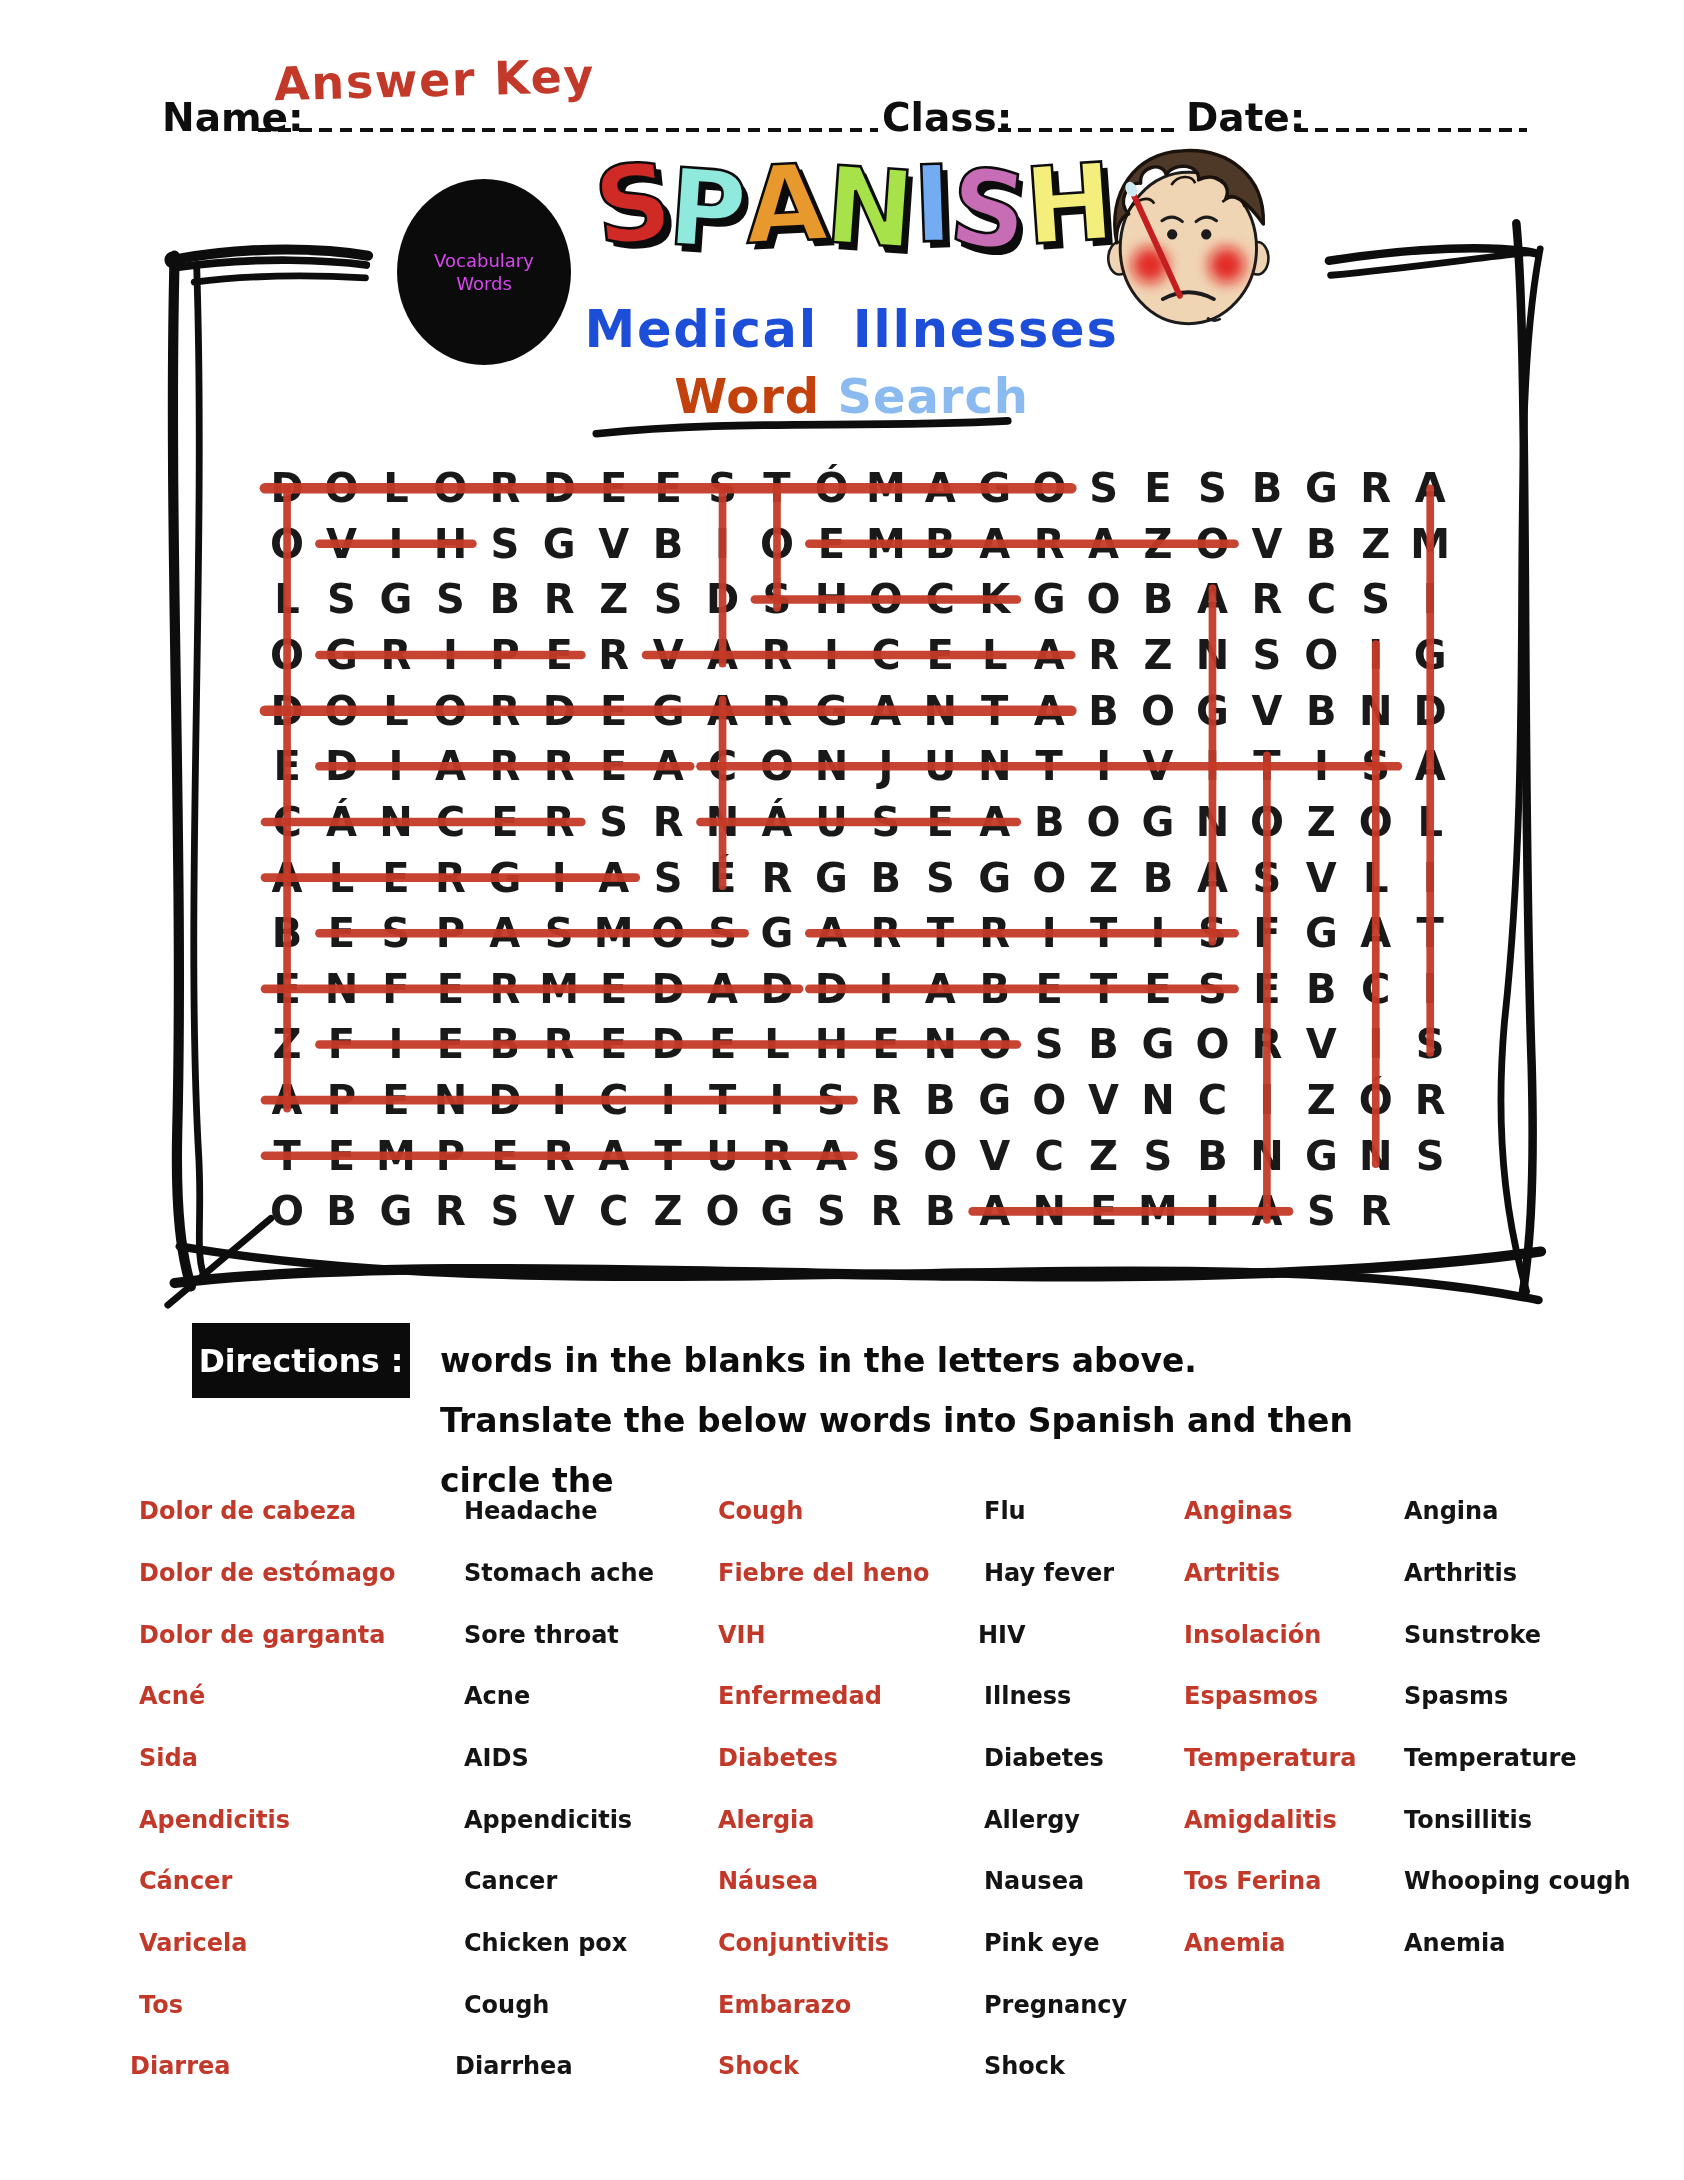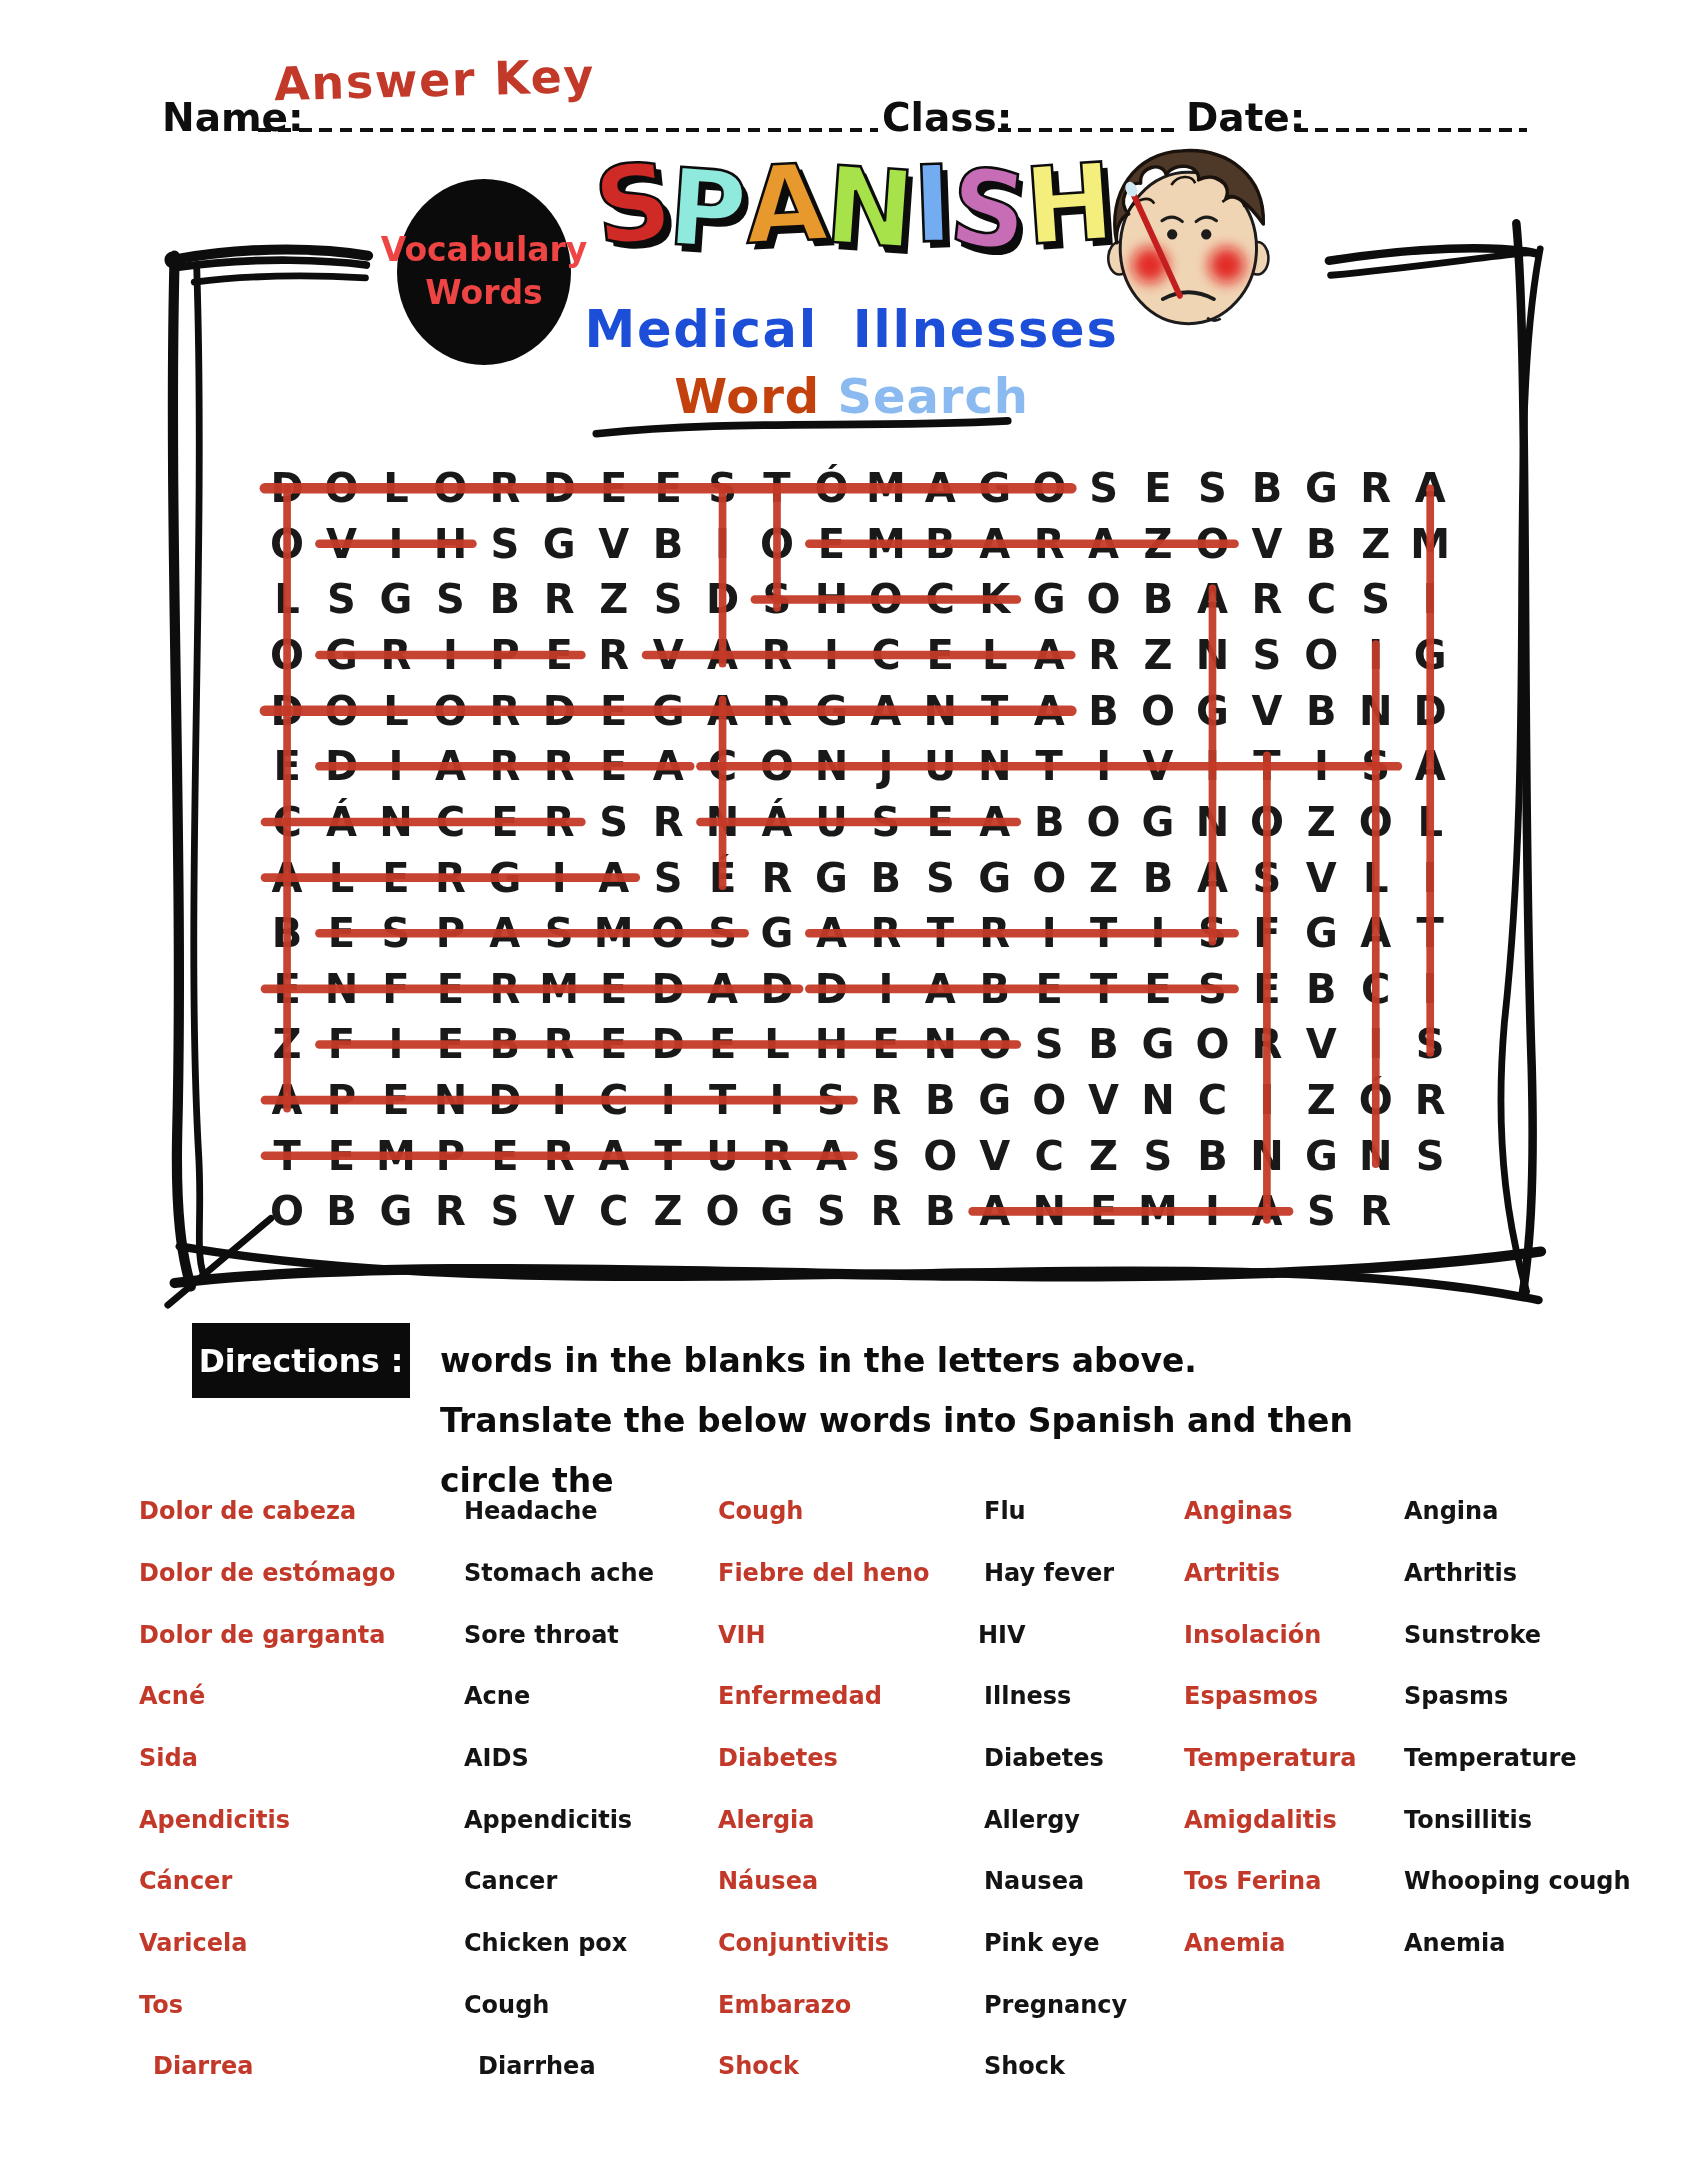--- a/index.html
+++ b/index.html
@@ -6,21 +6,21 @@
   body{width:1685px;height:2181px;position:relative;overflow:hidden;
        font-family:"DejaVu Sans","Liberation Sans",sans-serif;color:#141414;}
   .abs{position:absolute;}
   
   .hlabel{font-size:39px;font-weight:700;color:#0e0e0e;letter-spacing:0;}
   .dashline{position:absolute;height:4.3px;background:repeating-linear-gradient(90deg,#101010 0 12.8px,transparent 12.8px 20.4px);}
   .answerkey{font-size:46px;font-weight:700;color:#c2392a;transform:rotate(-1.5deg);letter-spacing:1.7px;}
   
   .badge{left:397px;top:179px;width:174px;height:186px;background:#0b0b0b;border-radius:50%;
          display:flex;flex-direction:column;justify-content:center;align-items:center;z-index:3;}
-  .badge span{color:#ef4444;font-size:33px;font-weight:700;line-height:1.3;}
+  .badge span{color:#d946ef;font-size:18px;font-weight:400;line-height:1.3;}
   
   .spanish{left:581px;top:152px;width:545px;display:flex;justify-content:center;z-index:2;}
   .spanish .tl{font-size:106px;font-weight:800;display:inline-block;line-height:1;
       -webkit-text-stroke:2.6px #0c0c0c;text-shadow:6px 6.8px 0 #0c0c0c;letter-spacing:-1.7px;}
   .spanish .tl:nth-child(1){transform:rotate(-6deg);}
   .spanish .tl:nth-child(2){transform:rotate(4deg) translateY(5.1px);}
   .spanish .tl:nth-child(3){transform:rotate(-3deg);}
   .spanish .tl:nth-child(4){transform:rotate(4deg) translateY(3.4px);}
   .spanish .tl:nth-child(5){transform:rotate(-2deg);}
   .spanish .tl:nth-child(6){transform:rotate(6deg) translateY(5.1px);}
@@ -487,21 +487,21 @@
       <span class="en" style="left: 325px;">Cancer</span>
     </div>
     <div class="vrow" style="left: 139px; top: 1912px;">
       <span class="es">Varicela</span>
       <span class="en" style="left: 325px;">Chicken pox</span>
     </div>
     <div class="vrow" style="left: 139px; top: 1974px;">
       <span class="es">Tos</span>
       <span class="en" style="left: 325px;">Cough</span>
     </div>
-    <div class="vrow" style="left: 153px; top: 2035px;">
+    <div class="vrow" style="left: 130px; top: 2035px;">
       <span class="es">Diarrea</span>
       <span class="en" style="left: 325px;">Diarrhea</span>
     </div>
     <div class="vrow" style="left: 718px; top: 1480px;">
       <span class="es">Cough</span>
       <span class="en" style="left: 266px;">Flu</span>
     </div>
     <div class="vrow" style="left: 718px; top: 1542px;">
       <span class="es">Fiebre del heno</span>
       <span class="en" style="left: 266px;">Hay fever</span>

